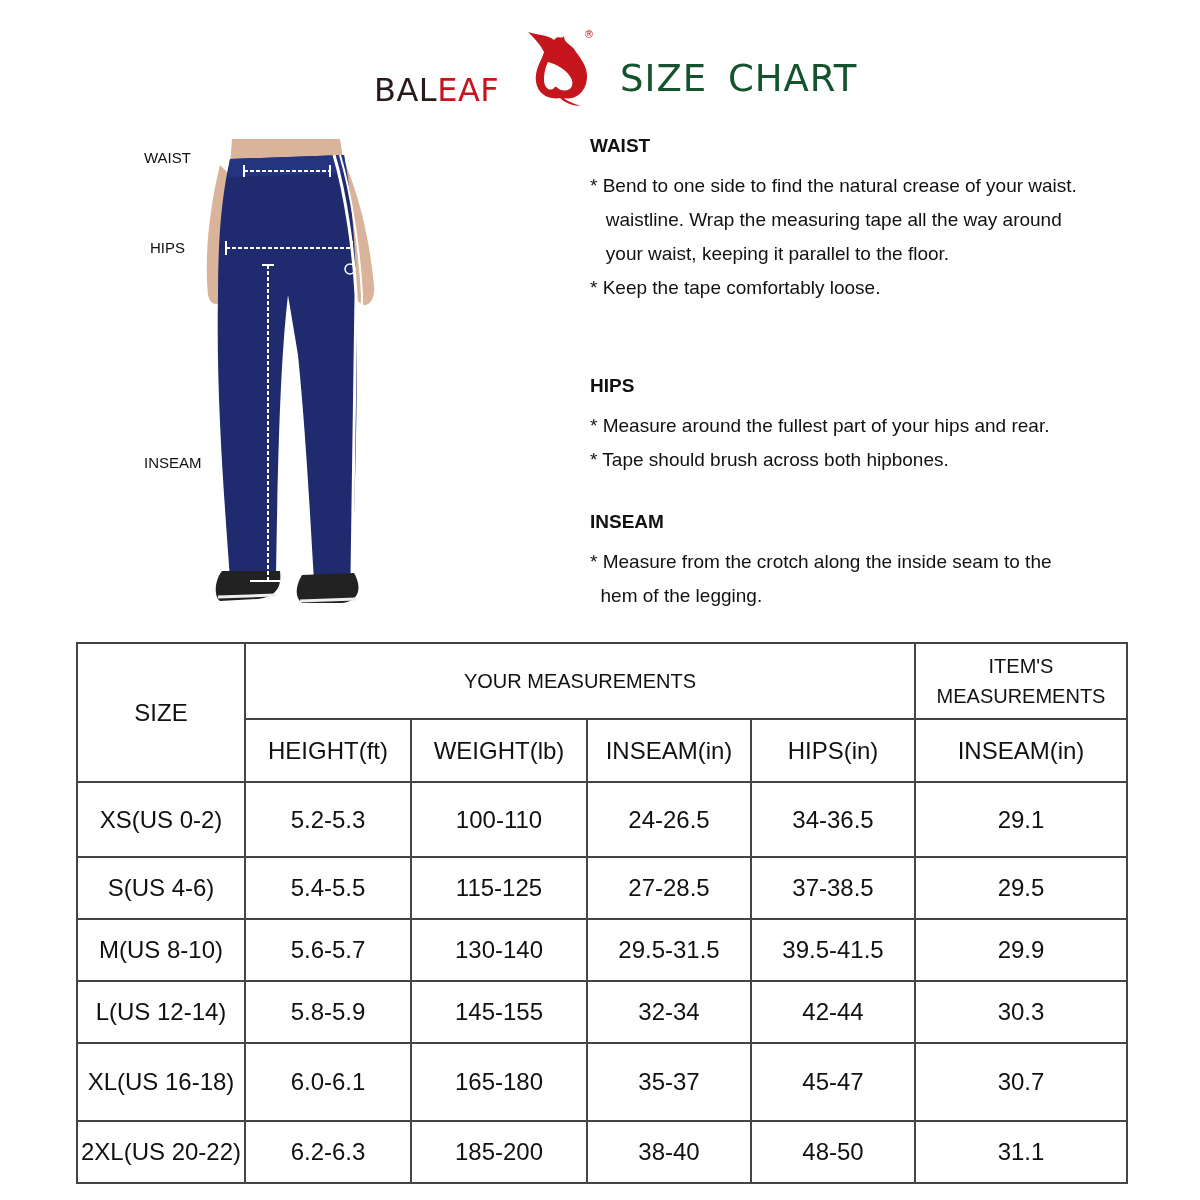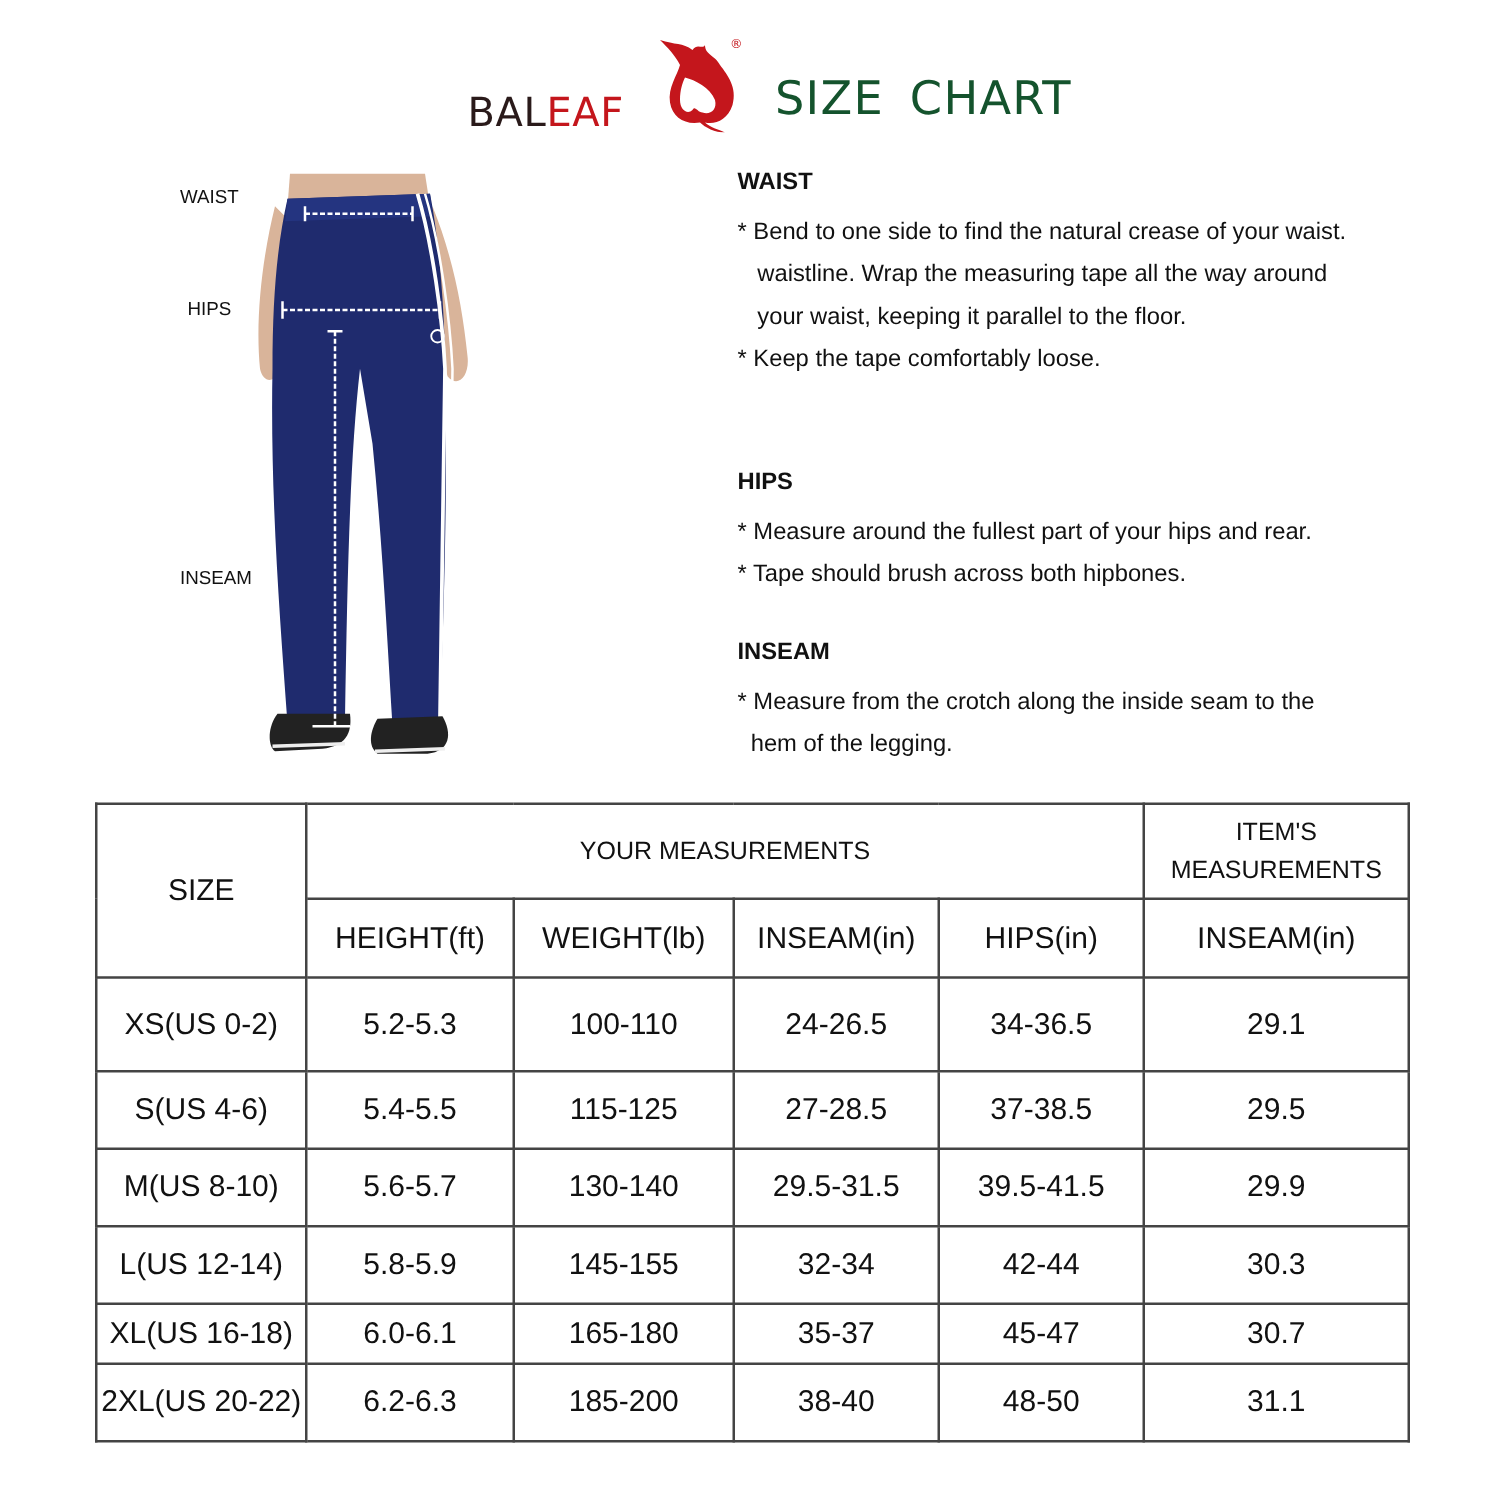--- a/index.html
+++ b/index.html
@@ -154,21 +154,21 @@
     <td>29.9</td>
   </tr>
   <tr style="height:62px;">
     <td>L(US 12-14)</td>
     <td>5.8-5.9</td>
     <td>145-155</td>
     <td>32-34</td>
     <td>42-44</td>
     <td>30.3</td>
   </tr>
-  <tr style="height:48px;">
+  <tr style="height:78px;">
     <td>XL(US 16-18)</td>
     <td>6.0-6.1</td>
     <td>165-180</td>
     <td>35-37</td>
     <td>45-47</td>
     <td>30.7</td>
   </tr>
   <tr style="height:62px;">
     <td>2XL(US 20-22)</td>
     <td>6.2-6.3</td>

